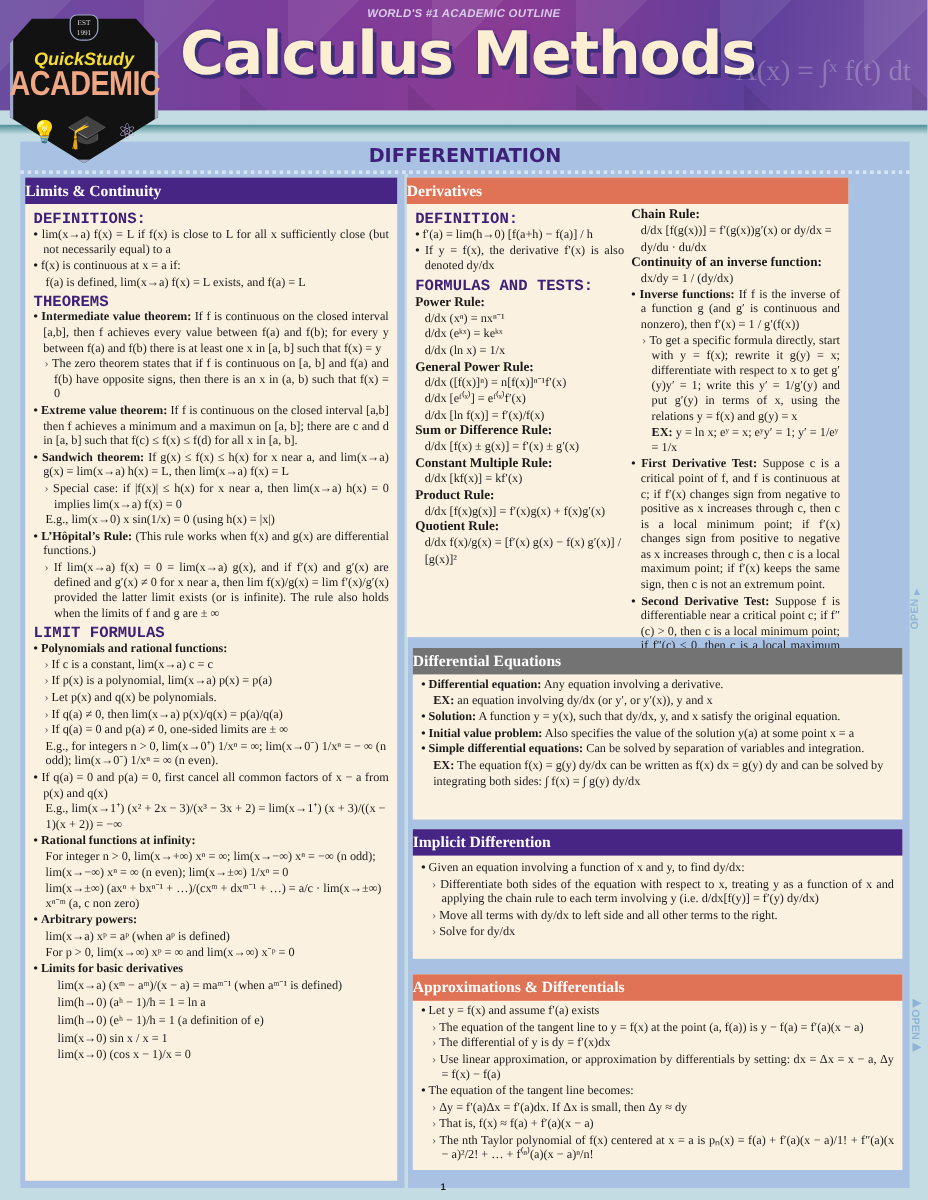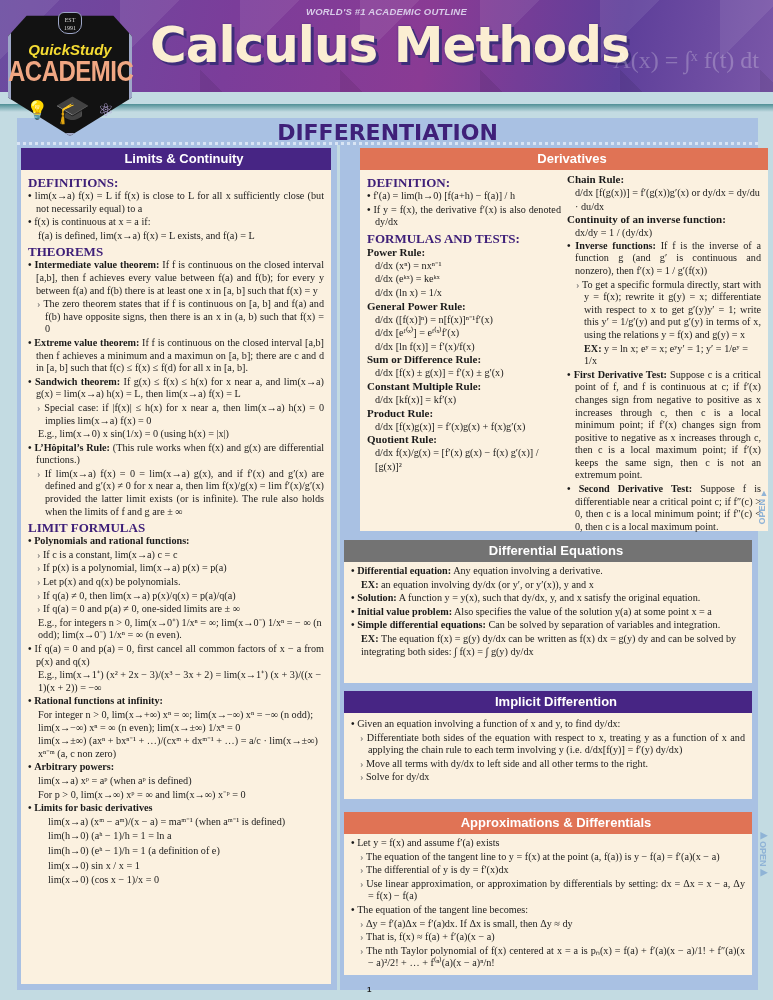--- a/index.html
+++ b/index.html
@@ -76,39 +76,39 @@
   .logo-icons .cap { font-size: 28px; }
 
   .section-bar {
     position: absolute; left: 17px; top: 118px; width: 741px; height: 27px;
     background: #a9c1e3;
     border-bottom: 3px dotted #d8e4f4;
   }
   .section-title {
     position: absolute; left: 0; right: 0; top: 2px; text-align: center;
     font-family: "DejaVu Sans", sans-serif; font-weight: bold;
-    font-size: 22px; color: #3f2079;
+    font-size: 16px; color: #3f2079;
   }
   .panel-bg {
     position: absolute; background: #a9c1e3;
   }
   .card {
     position: absolute; background: #fbf1e0;
   }
   .card-header {
-    height: 22px; line-height: 22px; text-align: center;
-    font-family: Liberation Sans, sans-serif; font-weight: bold;
-    font-size: 13px; color: #ffffff; padding-left: 16px;
+    height: 22px; line-height: 22px; text-align: left;
+    font-family: Liberation Serif, serif; font-weight: bold;
+    font-size: 13px; color: #ffffff;
   }
   .hdr-purple { background: #472584; }
   .hdr-orange { background: #e07355; }
   .hdr-blue   { background: #737373; }
   .card-body { padding: 3px 7px 0 7px; font-size: 10.2px; line-height: 12.6px; }
   .h-sub {
-    font-family: Liberation Serif, serif; font-weight: bold;
+    font-family: Liberation Mono, monospace; font-weight: bold;
     color: #3f2079; font-size: 13px; line-height: 15px; margin-top: 2px;
   }
   .b { font-weight: bold; }
   .bullet { padding-left: 8px; text-indent: -8px; margin-bottom: 1px; text-align: justify; }
   .bullet::before { content: "\2022\00a0"; font-weight: bold; }
   .sub { padding-left: 17px; text-indent: -8px; margin-bottom: 1px; text-align: justify; }
   .sub::before { content: "\203A\00a0"; color: #666; }
   .ind { padding-left: 10px; margin-bottom: 1px; }
   .ind2 { padding-left: 20px; margin-bottom: 2px; }
   .rule-h { font-weight: bold; font-size: 11px; line-height: 13px; }
@@ -188,21 +188,21 @@
     <div class="ind">For p &gt; 0, lim(x→∞) xᵖ = ∞ and lim(x→∞) x⁻ᵖ = 0</div>
     <div class="bullet b">Limits for basic derivatives</div>
     <div class="ind2">lim(x→a) (xᵐ − aᵐ)/(x − a) = maᵐ⁻¹ (when aᵐ⁻¹ is defined)</div>
     <div class="ind2">lim(h→0) (aʰ − 1)/h = 1 = ln a</div>
     <div class="ind2">lim(h→0) (eʰ − 1)/h = 1 (a definition of e)</div>
     <div class="ind2">lim(x→0) sin x / x = 1</div>
     <div class="ind2">lim(x→0) (cos x − 1)/x = 0</div>
   </div>
 </div>
 
-<div class="card" style="left:360px; top:148px; width:408px; height:383px;">
+<div class="card" style="left:339px; top:148px; width:368px; height:383px;">
   <div class="card-header hdr-orange">Derivatives</div>
   <div style="display:flex;">
     <div class="card-body" style="width:205px; padding-right:4px;">
       <div class="h-sub">DEFINITION:</div>
       <div class="bullet">f′(a) = lim(h→0) [f(a+h) − f(a)] / h</div>
       <div class="bullet">If y = f(x), the derivative f′(x) is also denoted dy/dx</div>
       <div class="h-sub">FORMULAS AND TESTS:</div>
       <div class="rule-h">Power Rule:</div>
       <div class="formula">d/dx (xⁿ) = nxⁿ⁻¹</div>
       <div class="formula">d/dx (eᵏˣ) = keᵏˣ</div>

